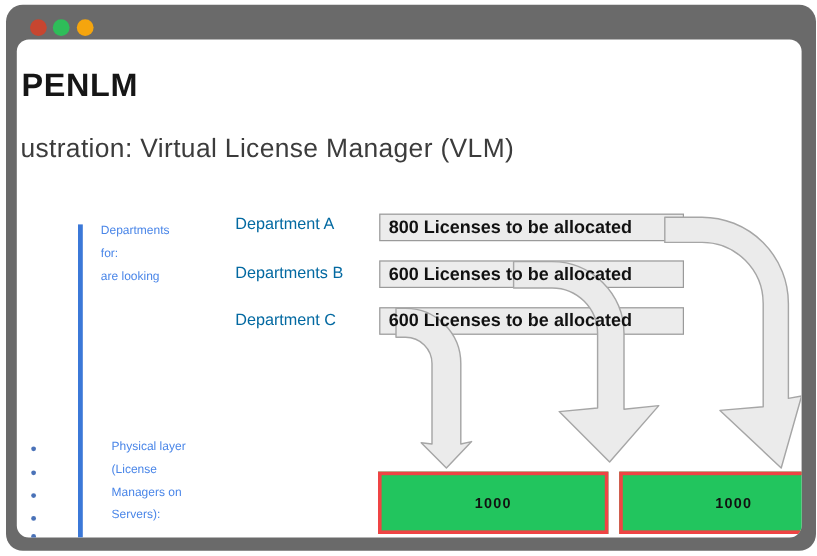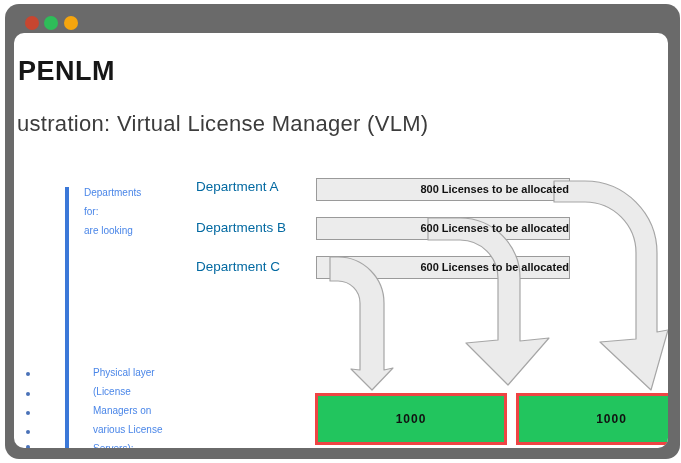--- a/index.html
+++ b/index.html
@@ -19,22 +19,22 @@
   .slide-title{position:absolute;left:3px;top:78px;font-size:22px;color:#3c3c3c;
         letter-spacing:0.3px;white-space:nowrap;}
   .vline{position:absolute;left:51px;top:154px;width:4px;height:261px;background:#3b78d8;}
   .cap{position:absolute;color:#4a86e8;font-size:10px;line-height:19px;}
   .dept-cap{left:70px;top:150px;}
   .phys-cap{left:79px;top:330px;}
   .bullet{position:absolute;left:12px;width:4px;height:4px;border-radius:50%;background:#4a72b8;}
   .dept-label{position:absolute;left:182px;font-size:13.5px;color:#0369a1;white-space:nowrap;}
   .alloc-box{position:absolute;left:302px;width:252px;height:21px;background:#ececec;
         border:1px solid #9a9a9a;}
-  .alloc-text{position:relative;z-index:3;display:block;padding-left:7px;font-size:11px;
-        font-weight:bold;color:#111111;line-height:21px;white-space:nowrap;text-align:right;}
+  .alloc-text{position:relative;z-index:3;display:block;padding-left:7px;font-size:15px;
+        font-weight:bold;color:#111111;line-height:21px;white-space:nowrap;}
   .arrows{position:absolute;left:0;top:0;z-index:2;pointer-events:none;}
   .band{fill:#ebebeb;stroke:#a6a6a6;stroke-width:1.2;stroke-linejoin:round;}
   .server-box{position:absolute;top:360px;height:46px;background:#22c55e;border:3px solid #ef4444;
         text-align:center;font-size:12px;font-weight:bold;color:#111111;line-height:46px;
         letter-spacing:1px;z-index:1;}
   .server-box.left{left:301px;width:186px;}
   .server-box.right{left:502px;width:185px;}
 </style>
 </head>
 <body>
@@ -58,21 +58,20 @@
       <div class="cap dept-cap">
         <div>Departments</div>
         <div>for:</div>
         <div>are looking</div>
       </div>
 
       <div class="cap phys-cap">
         <div>Physical layer</div>
         <div>(License</div>
         <div>Managers on</div>
-        <div>various License</div>
         <div>Servers):</div>
       </div>
 
       <span class="bullet" style="top:339px"></span>
       <span class="bullet" style="top:359px"></span>
       <span class="bullet" style="top:378px"></span>
       <span class="bullet" style="top:397px"></span>
       <span class="bullet" style="top:412px"></span>
 
       <div class="dept-label" style="top:146px">Department A</div>

